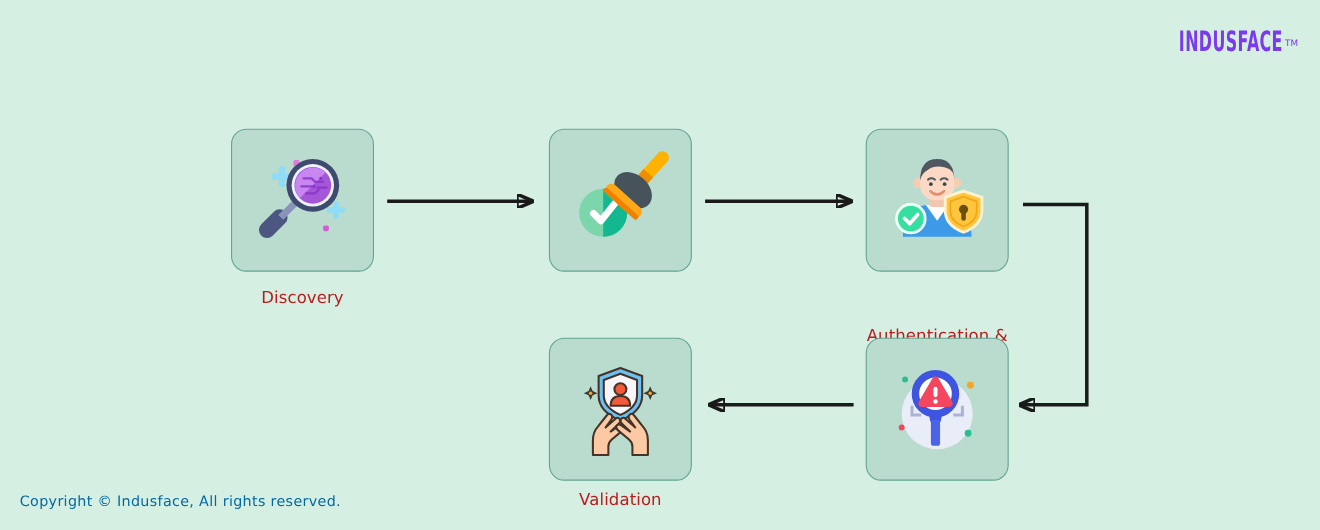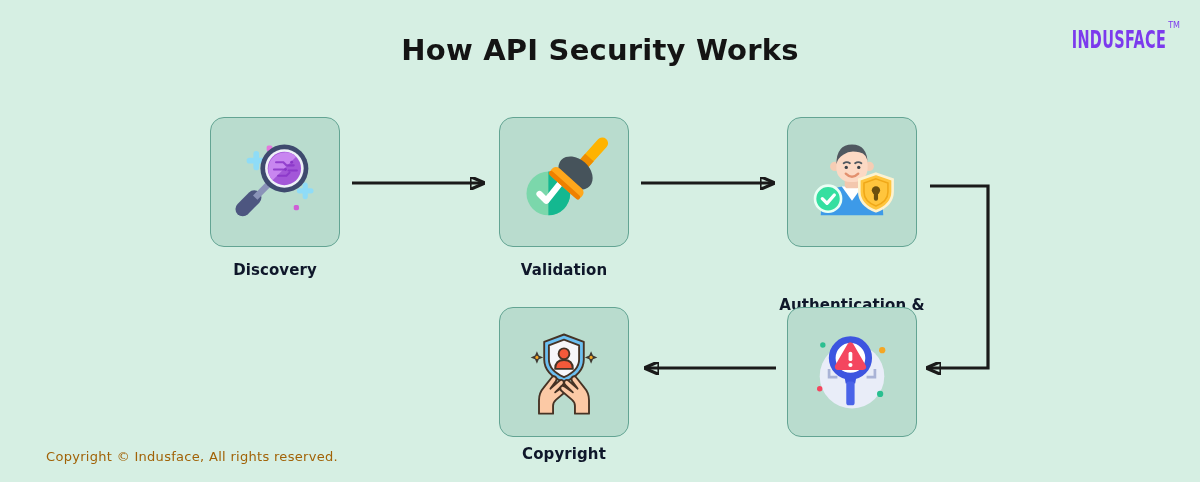--- a/index.html
+++ b/index.html
@@ -4,45 +4,44 @@
 <style>
   html,body{margin:0;padding:0;background:#fff;}
   .canvas{
     position:relative;width:1200px;height:482px;background:#d6efe3;
     font-family:"DejaVu Sans","Liberation Sans",sans-serif;overflow:hidden;
   }
   .title{
     position:absolute;top:33px;left:0;width:100%;text-align:center;
     font-size:29px;font-weight:800;color:#141414;letter-spacing:.2px;
   }
-  .logo-wrap{position:absolute;top:24px;right:20px;display:flex;align-items:flex-start;}
+  .logo-wrap{position:absolute;top:24px;right:20px;display:flex;align-items:flex-end;}
   .logo-text{
     display:inline-block;color:#7c3aed;font-weight:800;font-size:17px;letter-spacing:.4px;
     transform:scale(.85,1.5);transform-origin:top right;
   }
   .logo-tm{font-size:8px;font-weight:400;color:#7c3aed;margin:-3px 0 0 2px;}
   .card{
     position:absolute;width:130px;height:130px;box-sizing:border-box;
     background:#b9dcce;border:1.5px solid #63a493;border-radius:14px;
     display:flex;align-items:center;justify-content:center;
   }
   .step-label{
-    position:absolute;width:200px;text-align:center;font-size:15px;font-weight:700;
-    color:#0f172a;line-height:1.35;white-space:pre-line;letter-spacing:.1px;
+    position:absolute;width:200px;text-align:center;font-size:15px;font-weight:400;
+    color:#b91c1c;line-height:1.35;white-space:pre-line;letter-spacing:.1px;
   }
   .arrows{position:absolute;left:0;top:0;pointer-events:none;}
   .arrows path{stroke:#1a1a1a;stroke-width:3.2;fill:none;}
-  .copyright{position:absolute;left:18px;top:449px;font-size:13px;color:#a16207;letter-spacing:.3px;margin-left:28px;}
+  .copyright{position:absolute;left:18px;top:449px;font-size:13px;color:#0369a1;letter-spacing:.3px;}
 </style>
 </head>
 <body>
 
 <div class="canvas">
 
-  <div class="title">How API Security Works</div>
 
   <div class="logo-wrap">
     <span class="logo-text">INDUSFACE</span>
     <span class="logo-tm">TM</span>
   </div>
 
   <svg class="arrows" width="1200" height="482">
     <defs>
       <marker id="ah" markerUnits="userSpaceOnUse" markerWidth="15" markerHeight="13" refX="12" refY="6.5" orient="auto">
         <path d="M0 0 L15 6.5 L0 13 Z" fill="#1a1a1a" stroke="none"></path>
@@ -80,21 +79,20 @@
       <path d="M24.5 59.5 L31 66 L43 51" stroke="#fff" stroke-width="6" fill="none" stroke-linecap="round" stroke-linejoin="round"></path>
       <g transform="rotate(42 56 42)">
         <rect x="51" y="-6" width="11" height="34" rx="5.5" fill="#ffb300"></rect>
         <rect x="51" y="18" width="11" height="10" fill="#ef8d00"></rect>
         <ellipse cx="56.5" cy="38" rx="18.5" ry="13.5" fill="#46535b"></ellipse>
         <rect x="37" y="45" width="39" height="11" rx="5" fill="#ffa71b"></rect>
         <rect x="37" y="51.5" width="39" height="4.5" rx="2.2" fill="#ef8000"></rect>
       </g>
     </svg>
   </div>
-  <div class="step-label" style="left:464px;top:260px;">Validation</div>
 
   <div class="card" style="left:787px;top:117px;">
     <svg width="100" height="100" viewBox="0 0 96 96">
       <path d="M18 80 Q18 54 40 52 L56 52 Q78 54 78 80 Z" fill="#3d9ae8"></path>
       <path d="M38 52 L48 66 L58 52 Z" fill="#ffffff"></path>
       <rect x="41" y="43" width="14" height="11" rx="3" fill="#f3c7ad"></rect>
       <circle cx="31.5" cy="33" r="4.5" fill="#f6cdb4"></circle>
       <circle cx="64.5" cy="33" r="4.5" fill="#f6cdb4"></circle>
       <rect x="33" y="15" width="30" height="33" rx="13" fill="#fcd9c4"></rect>
       <path d="M33 31 Q33 12 48 12 Q63 12 63 31 Q63 21 55 19.5 Q46 17 40 21.5 Q34 25 33 31 Z" fill="#4f5860"></path>
@@ -140,17 +138,17 @@
       <g stroke="#463325" stroke-width="1.8" stroke-linejoin="round">
         <path d="M48 12 L67 19 V36 Q67 50 48 58 Q29 50 29 36 V19 Z" fill="#6cc0f2"></path>
         <path d="M48 17 L62.5 22.5 V36 Q62.5 46.5 48 53 Q33.5 46.5 33.5 36 V22.5 Z" fill="#f6f6f9"></path>
         <circle cx="48" cy="30.5" r="5.2" fill="#f4593a"></circle>
         <path d="M39.5 45 Q39.5 36.5 48 36.5 Q56.5 36.5 56.5 45 Z" fill="#f4593a"></path>
         <path d="M24 88 V75 Q24 68 28.5 63 L36 53.5 Q37.8 51 40 52.8 Q41.8 54.4 40.1 57 L35 64 L43.5 56.5 Q45.8 54.5 47.4 56.6 Q48.8 58.5 46.6 60.7 L39.5 67.5 L47.5 62 Q50 60.3 51.3 62.5 Q52.4 64.5 50 66.5 L40.5 74.5 Q37.5 77 37.5 80.5 V88 Z" fill="#fcc9a5"></path>
         <path transform="matrix(-1 0 0 1 96 0)" d="M24 88 V75 Q24 68 28.5 63 L36 53.5 Q37.8 51 40 52.8 Q41.8 54.4 40.1 57 L35 64 L43.5 56.5 Q45.8 54.5 47.4 56.6 Q48.8 58.5 46.6 60.7 L39.5 67.5 L47.5 62 Q50 60.3 51.3 62.5 Q52.4 64.5 50 66.5 L40.5 74.5 Q37.5 77 37.5 80.5 V88 Z" fill="#fcc9a5"></path>
       </g>
     </svg>
   </div>
-  <div class="step-label" style="left:464px;top:444px;">Copyright</div>
+  <div class="step-label" style="left:464px;top:444px;">Validation</div>
 
   <div class="copyright">Copyright © Indusface, All rights reserved.</div>
 
 </div>
 
 </body></html>

